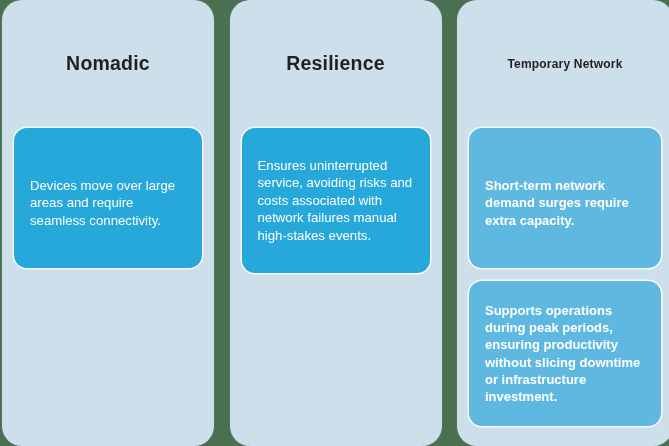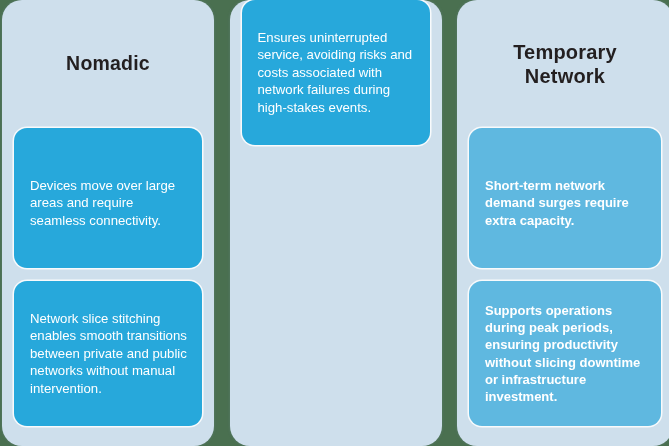--- a/index.html
+++ b/index.html
@@ -49,21 +49,21 @@
     text-align: center;
     color: #231f20;
     font-size: 19.5px;
     font-weight: bold;
     letter-spacing: 0.2px;
     line-height: 1.2;
     padding: 0 2px;
     box-sizing: border-box;
   }
   .col-3 .column-title {
-    font-size: 20px;
+    font-size: 12px;
   }
   .cards {
     flex: 1;
     display: flex;
     flex-direction: column;
     gap: 13px;
     padding-bottom: 12px;
     box-sizing: border-box;
   }
   .card {
@@ -112,30 +112,28 @@
 <body>
 
 <div id="infographic">
 
   <div class="column col-1">
     <div class="column-title">Nomadic</div>
     <div class="cards">
       <div class="card card-1">
         <p class="card-text">Devices move over large areas and require seamless connectivity.</p>
       </div>
-      <div class="card card-2">
-        <p class="card-text">Network slice stitching enables smooth transitions between private and public networks without manual intervention.</p>
-      </div>
     </div>
   </div>
 
   <div class="column col-2">
+    <div class="column-title">Resilience</div>
     <div class="cards">
       <div class="card card-2">
-        <p class="card-text">Ensures uninterrupted service, avoiding risks and costs associated with network failures during high-stakes events.</p>
+        <p class="card-text">Ensures uninterrupted service, avoiding risks and costs associated with network failures manual high-stakes events.</p>
       </div>
     </div>
   </div>
 
   <div class="column col-3">
     <div class="column-title">Temporary Network</div>
     <div class="cards">
       <div class="card card-1">
         <p class="card-text">Short-term network demand surges require extra capacity.</p>
       </div>

